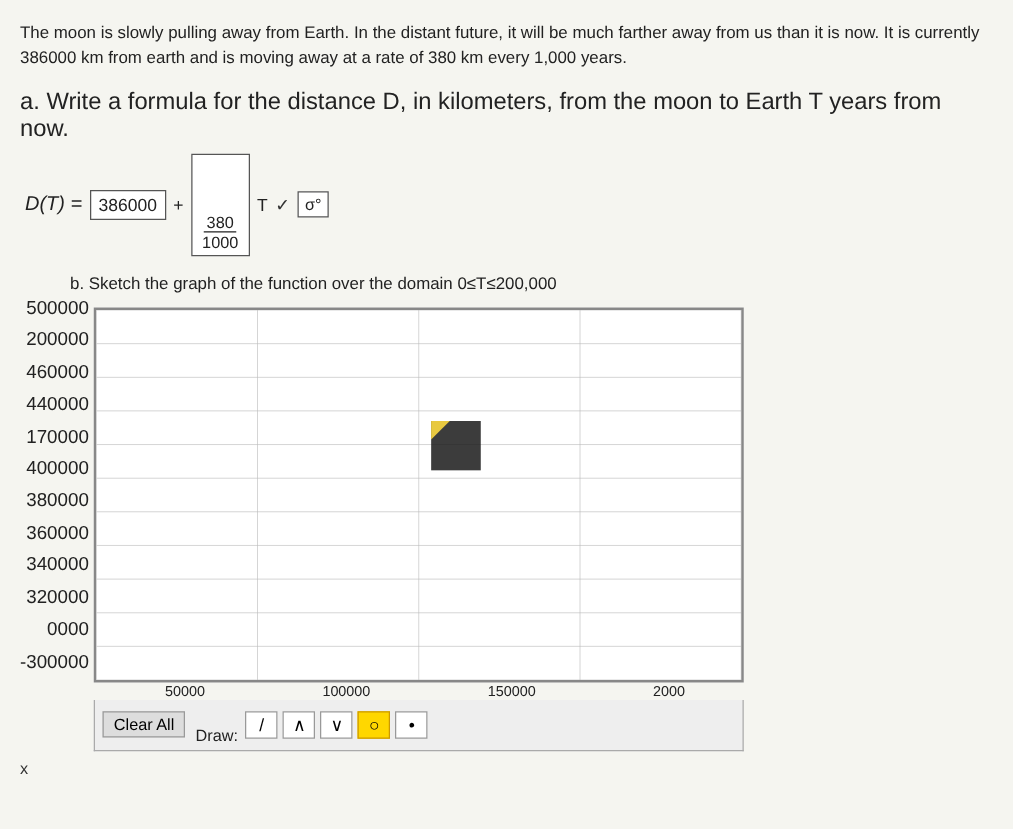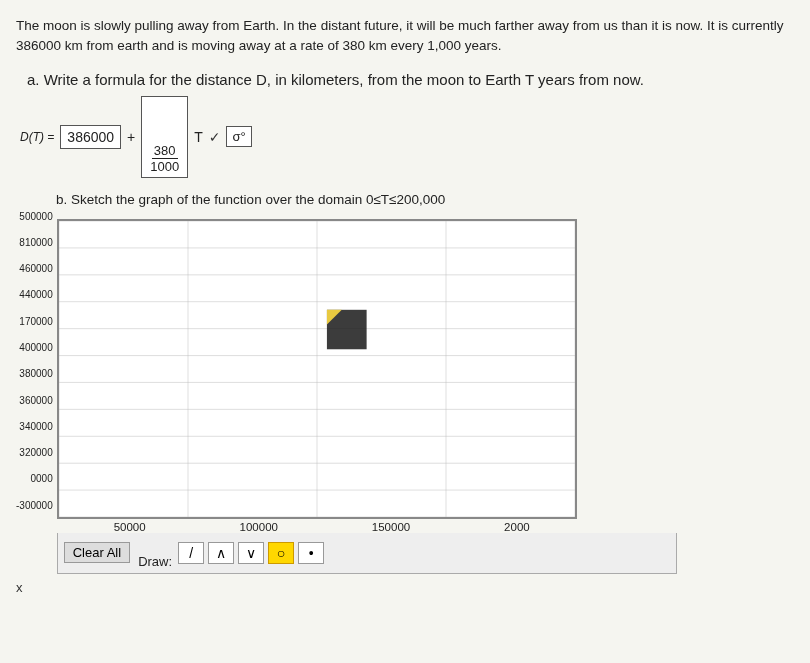--- a/index.html
+++ b/index.html
@@ -15,34 +15,33 @@
     .intro-text {
       font-size: 13.5px;
       line-height: 1.5;
       margin-bottom: 14px;
       max-width: 780px;
     }
     .part-a {
       margin-bottom: 14px;
     }
     .part-label {
-      font-size: 15px;
+      font-size: 19px;
       margin-bottom: 8px;
-      margin-left: 11px;
     }
     .formula-row {
       display: flex;
       align-items: center;
       gap: 6px;
       font-size: 14px;
       margin-left: 4px;
     }
     .formula-lhs {
       font-style: italic;
-      font-size: 12px;
+      font-size: 16px;
     }
     .formula-box {
       border: 1px solid #555;
       padding: 3px 6px;
       background: #fff;
       font-size: 14px;
       min-width: 40px;
       text-align: center;
     }
     .fraction-container {
@@ -91,21 +90,21 @@
       overflow: hidden;
     }
     .graph-canvas {
       width: 100%;
       height: 100%;
     }
     .graph-toolbar {
       display: flex;
       align-items: center;
       gap: 6px;
-      width: 620px;
+      width: 520px;
       border: 1px solid #aaa;
       border-top: none;
       background: #eee;
       padding: 4px 6px;
     }
     .clear-all-btn {
       background: #ddd;
       border: 1px solid #999;
       padding: 2px 8px;
       font-size: 13px;
@@ -166,23 +165,23 @@
     <span class="checkmark">✓</span>
     <span class="sigma-box">σ°</span>
   </div>
 </div>
 
 <div class="part-b">
   <p class="part-b-label">b. Sketch the graph of the function over the domain 0≤T≤200,000</p>
 
   <div style="display:flex; align-items:flex-start; gap:0;">
 
-    <div style="display:flex; flex-direction:column; justify-content:space-between; height:300px; text-align:right; padding-right:4px; font-size:10px;">
+    <div style="display:flex; flex-direction:column; justify-content:space-between; height:300px; text-align:right; padding-right:4px; font-size:15px;">
       <span>500000</span>
-      <span>810000</span>
+      <span>200000</span>
       <span>460000</span>
       <span>440000</span>
       <span>170000</span>
       <span>400000</span>
       <span>380000</span>
       <span>360000</span>
       <span>340000</span>
       <span>320000</span>
       <span>0000</span>
       <span>-300000</span>

